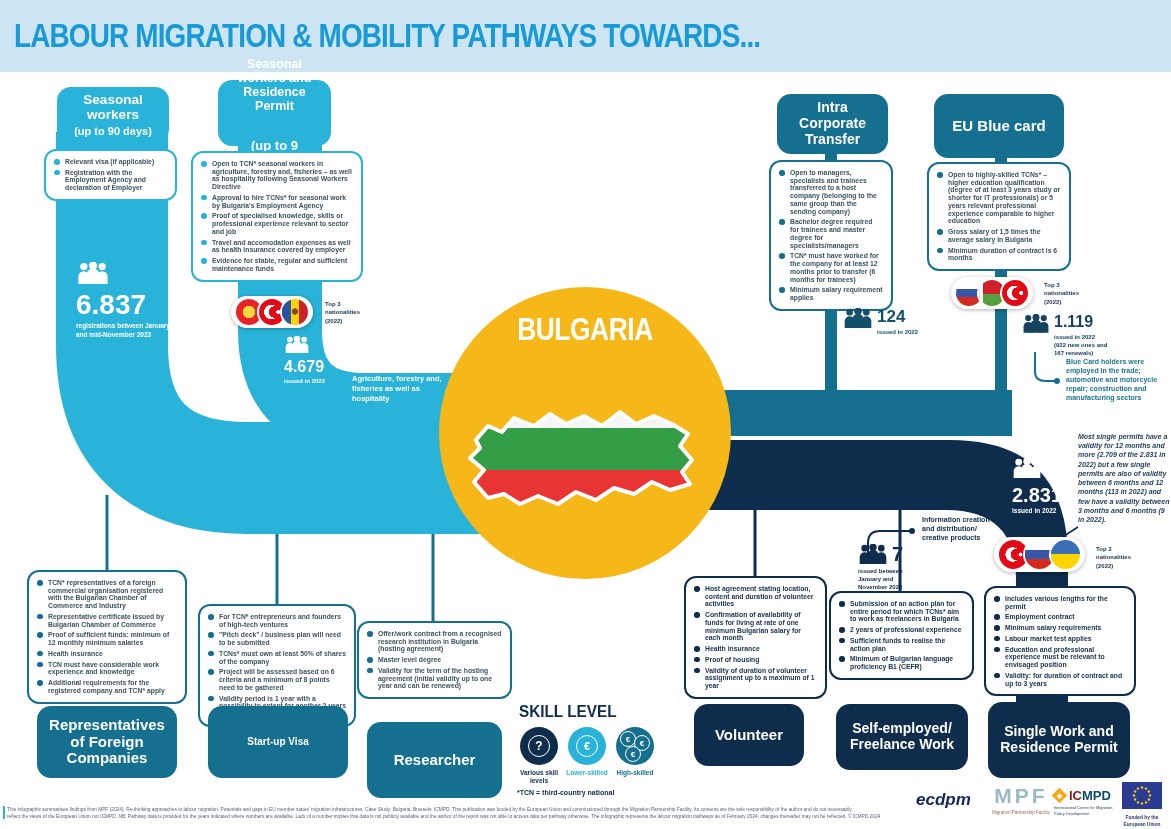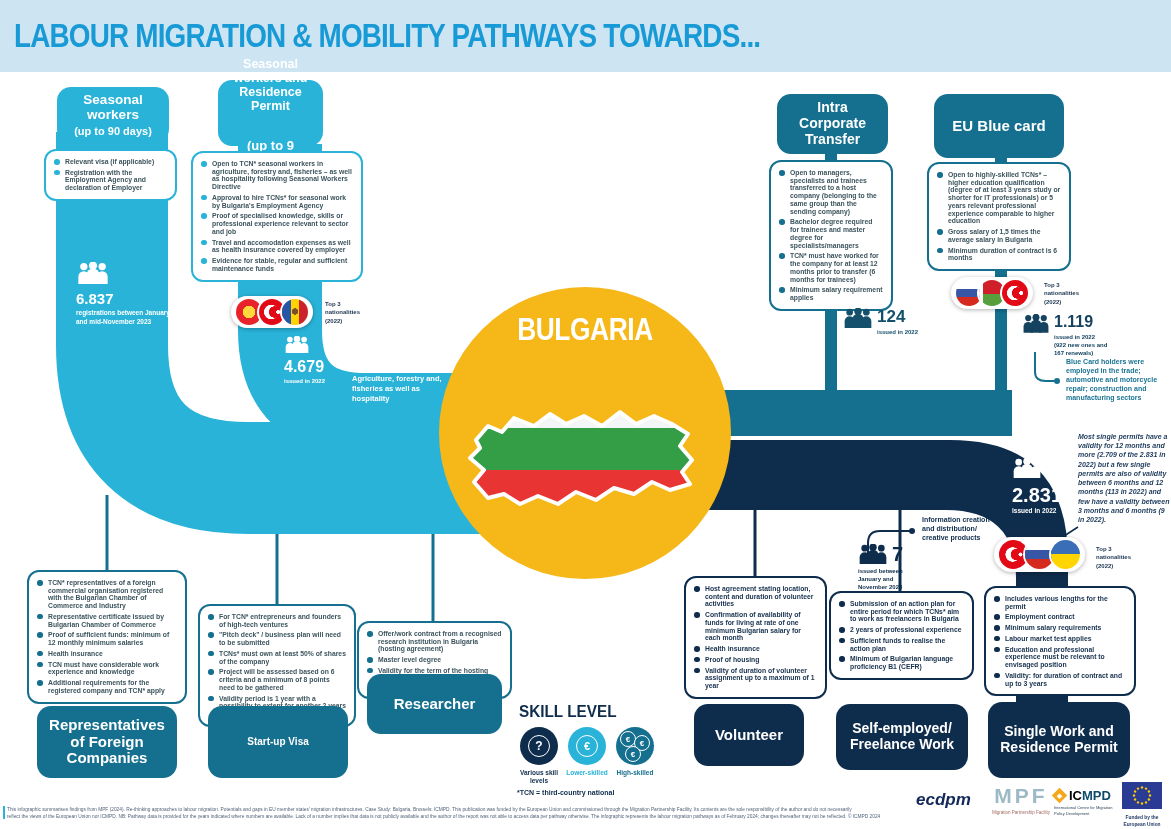--- a/index.html
+++ b/index.html
@@ -132,25 +132,25 @@
   </div>
   <div class="stat white" style="left:76px;top:262px;width:94px;">
     <svg width="34" height="22" viewBox="0 0 36 24" fill="#fff">
       <circle cx="8" cy="5" r="4"></circle>
         <circle cx="18" cy="4" r="4.5"></circle>
         <circle cx="28" cy="5" r="4"></circle>
       <path d="M2,24 v-8 a6,6 0 0 1 12,0 v8 z"></path>
         <path d="M11,24 v-10 a7,7 0 0 1 14,0 v10 z"></path>
         <path d="M22,24 v-8 a6,6 0 0 1 12,0 v8 z"></path>
     </svg>
-    <div class="num" style="font-size:15px;margin-top:3px;">6.837</div>
+    <div class="num" style="font-size:28px;margin-top:3px;">6.837</div>
     <div class="cap" style="font-size:6.5px;margin-top:3px;">registrations between January and mid-November 2023</div>
   </div>
 
-  <div class="hbox bg-cyan" style="left:218px;top:80px;width:105px;height:66px;gap:23px;">
+  <div class="hbox bg-cyan" style="left:218px;top:80px;width:113px;height:66px;gap:23px;">
     <div class="t1" style="font-size:12.5px;">Seasonal workers and Residence Permit</div>
     <div class="t2" style="font-size:13px;">(up to 9 months)</div>
   </div>
   <div class="req-card flow-cyan" style="left:191px;top:151px;width:172px;">
     <ul>
       <li>Open to TCN* seasonal workers in agriculture, forestry and, fisheries – as well as hospitality following Seasonal Workers Directive</li>
       <li>Approval to hire TCNs* for seasonal work by Bulgaria's Employment Agency</li>
       <li>Proof of specialised knowledge, skills or professional experience relevant to sector and job</li>
       <li>Travel and accomodation expenses as well as health insurance covered by employer</li>
       <li>Evidence for stable, regular and sufficient maintenance funds</li>
@@ -324,21 +324,21 @@
       <li>Validity: for duration of contract and up to 3 years</li>
     </ul>
   </div>
 
   <div class="hbox bg-teal" style="left:37px;top:706px;width:140px;height:72px;">
     <div class="t1" style="font-size:15px;">Representatives of Foreign Companies</div>
   </div>
   <div class="hbox bg-teal" style="left:208px;top:706px;width:140px;height:72px;">
     <div class="t1" style="font-size:10px;">Start-up Visa</div>
   </div>
-  <div class="hbox bg-teal" style="left:367px;top:674px;width:135px;height:60px;">
+  <div class="hbox bg-teal" style="left:367px;top:722px;width:135px;height:76px;">
     <div class="t1" style="font-size:15px;">Researcher</div>
   </div>
   <div class="hbox bg-navy" style="left:694px;top:704px;width:110px;height:62px;">
     <div class="t1" style="font-size:15px;">Volunteer</div>
   </div>
   <div class="hbox bg-navy" style="left:836px;top:704px;width:132px;height:66px;">
     <div class="t1" style="font-size:14px;">Self-employed/ Freelance Work</div>
   </div>
   <div class="hbox bg-navy" style="left:988px;top:702px;width:142px;height:76px;">
     <div class="t1" style="font-size:14px;">Single Work and Residence Permit</div>
@@ -369,21 +369,21 @@
   <div class="logo" style="left:916px;top:790px;font-size:17px;font-weight:800;font-style:italic;color:#13285a;">ecdpm</div>
   <div class="logo" style="left:988px;top:784px;width:66px;text-align:center;">
     <div style="font-size:21px;font-weight:bold;color:#9db9c6;letter-spacing:3px;">MPF</div>
     <div style="font-size:4.5px;color:#a06a62;margin-top:2px;">Migration Partnership Facility</div>
   </div>
   <div class="logo" style="left:1054px;top:788px;width:64px;">
     <div style="display:flex;align-items:center;gap:4px;">
       <span style="width:11px;height:11px;background:#f5a81c;transform:rotate(45deg);display:inline-block;position:relative;">
           <span style="position:absolute;left:3.5px;top:3.5px;width:4px;height:4px;background:#fff;display:inline-block;"></span>
         </span>
-      <span style="font-size:13px;font-weight:800;"><span style="color:#000000;">IC</span><span style="color:#0c4a6e;">MPD</span></span>
+      <span style="font-size:13px;font-weight:800;"><span style="color:#7f1d1d;">IC</span><span style="color:#0c4a6e;">MPD</span></span>
     </div>
     <div style="font-size:4px;color:#33475c;margin-top:2px;line-height:1.4;">International Centre for Migration Policy Development</div>
   </div>
   <div class="logo" style="left:1118px;top:782px;width:48px;text-align:center;">
     <svg width="40" height="27" viewBox="0 0 40 27">
       <rect width="40" height="27" fill="#2a3b94"></rect>
       <g fill="#ffcc00">
         <circle cx="20" cy="5.5" r="1.2"></circle>
           <circle cx="24" cy="6.6" r="1.2"></circle>
           <circle cx="26.9" cy="9.5" r="1.2"></circle>

